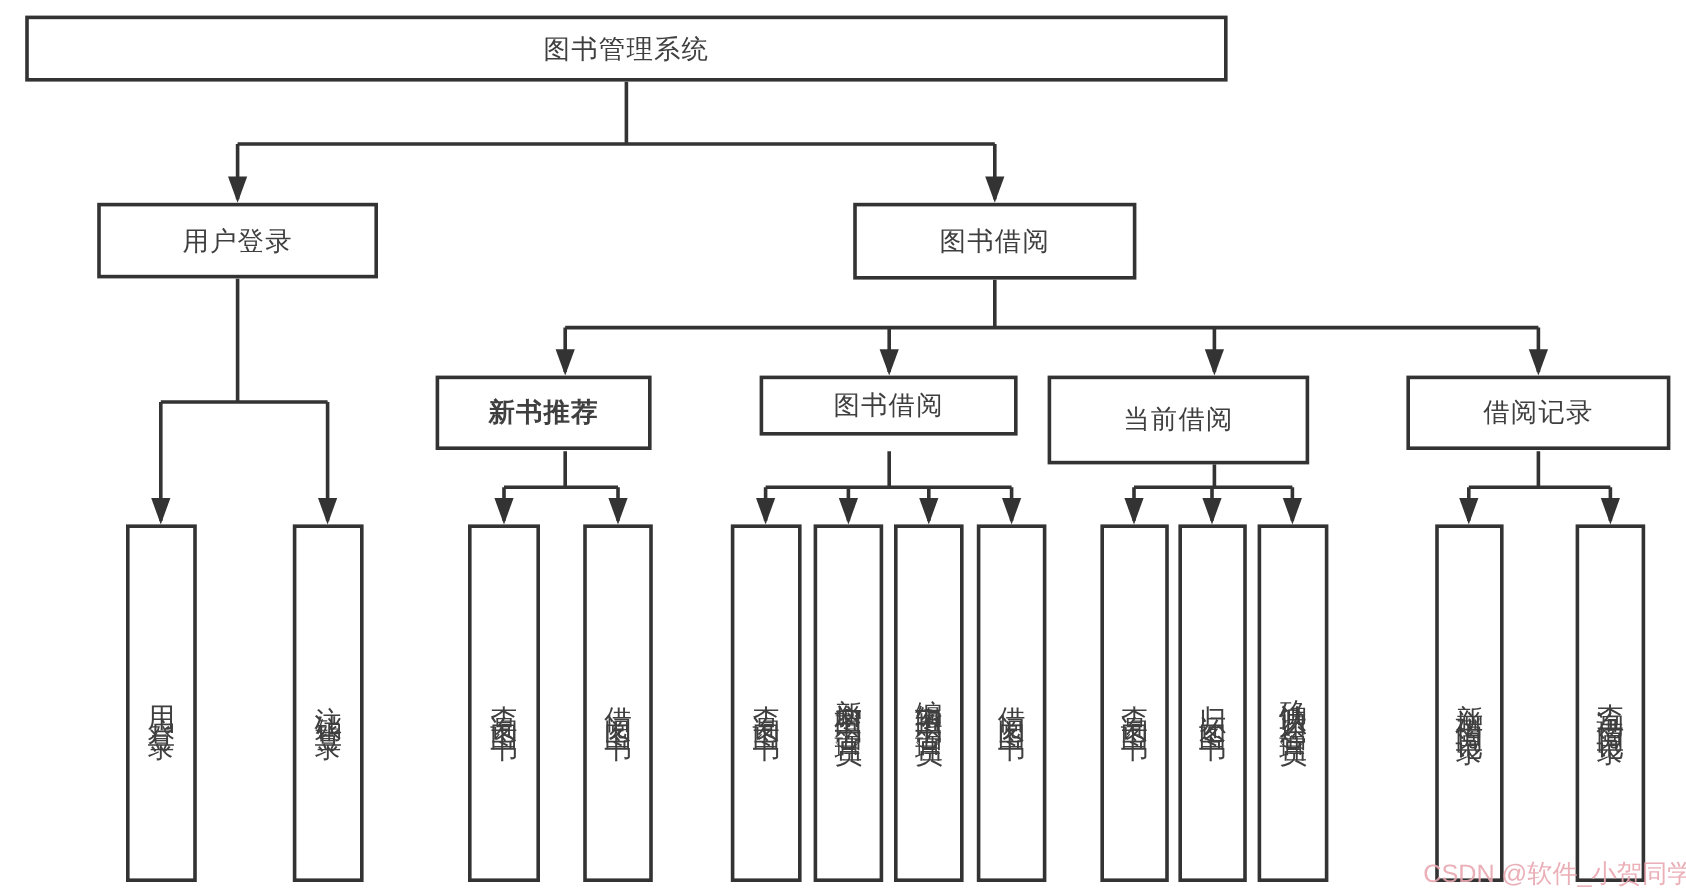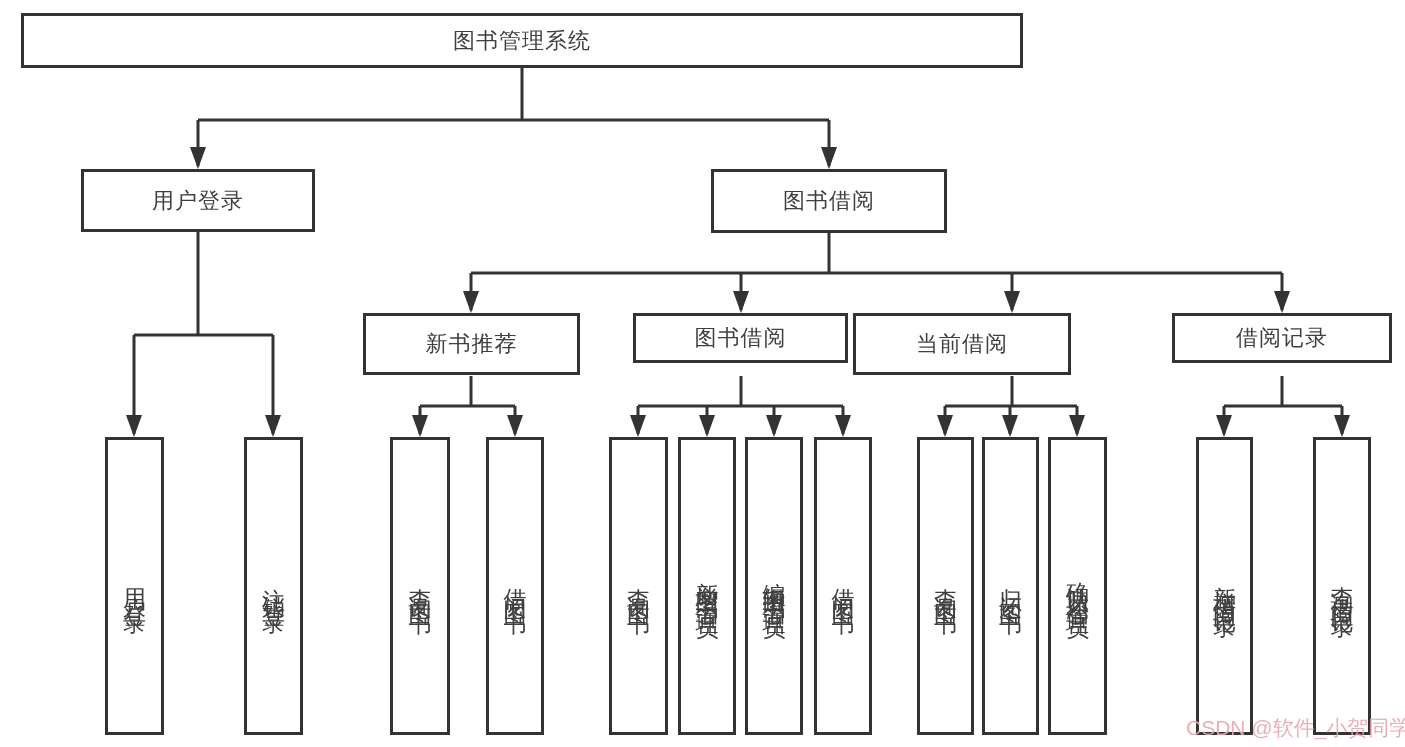--- a/index.html
+++ b/index.html
@@ -93,24 +93,24 @@
     <path class="cline" d="M1282 376 V406 M1224 406 H1342 M1224 406 V434 M1342 406 V434"></path>
     <polygon class="ahead" points="1216,415 1232,415 1224,437"></polygon>
     <polygon class="ahead" points="1334,415 1350,415 1342,437"></polygon>
   </svg>
 
   <div class="box hbox" style="left:21px; top:13px; width:1002px; height:55px;">图书管理系统</div>
 
   <div class="box hbox" style="left:81px; top:169px; width:234px; height:63px;">用户登录</div>
   <div class="box hbox" style="left:711px; top:169px; width:236px; height:64px;">图书借阅</div>
 
-  <div class="box hbox" style="left:363px; top:313px; width:217px; height:62px;">新书推荐</div>
+  <div class="box hbox" style="left:363px; top:313px; width:180px; height:62px;font-weight:bold;">新书推荐</div>
   <div class="box hbox" style="left:633px; top:313px; width:215px; height:50px;">图书借阅</div>
-  <div class="box hbox" style="left:853px; top:313px; width:218px; height:62px;font-family:Liberation Serif, serif;">当前借阅</div>
-  <div class="box hbox" style="left:1172px; top:313px; width:220px; height:50px;font-family:Liberation Serif, serif;">借阅记录</div>
+  <div class="box hbox" style="left:873px; top:313px; width:218px; height:74px;font-family:Liberation Serif, serif;">当前借阅</div>
+  <div class="box hbox" style="left:1172px; top:313px; width:220px; height:62px;font-family:Liberation Serif, serif;">借阅记录</div>
 
   <div class="box vbox" style="left:105px; top:437px; width:59px; height:298px;">用户登录</div>
   <div class="box vbox" style="left:244px; top:437px; width:59px; height:298px;">注销登录</div>
 
   <div class="box vbox" style="left:390px; top:437px; width:60px; height:298px;">查询图书</div>
   <div class="box vbox" style="left:486px; top:437px; width:58px; height:298px;">借阅图书</div>
 
   <div class="box vbox" style="left:609px; top:437px; width:59px; height:298px;">查询图书</div>
   <div class="box vbox" style="left:678px; top:437px; width:58px; height:298px; letter-spacing:5px;">新增图书（管理员）</div>
   <div class="box vbox" style="left:745px; top:437px; width:58px; height:298px; letter-spacing:5px;">编辑图书（管理员）</div>

